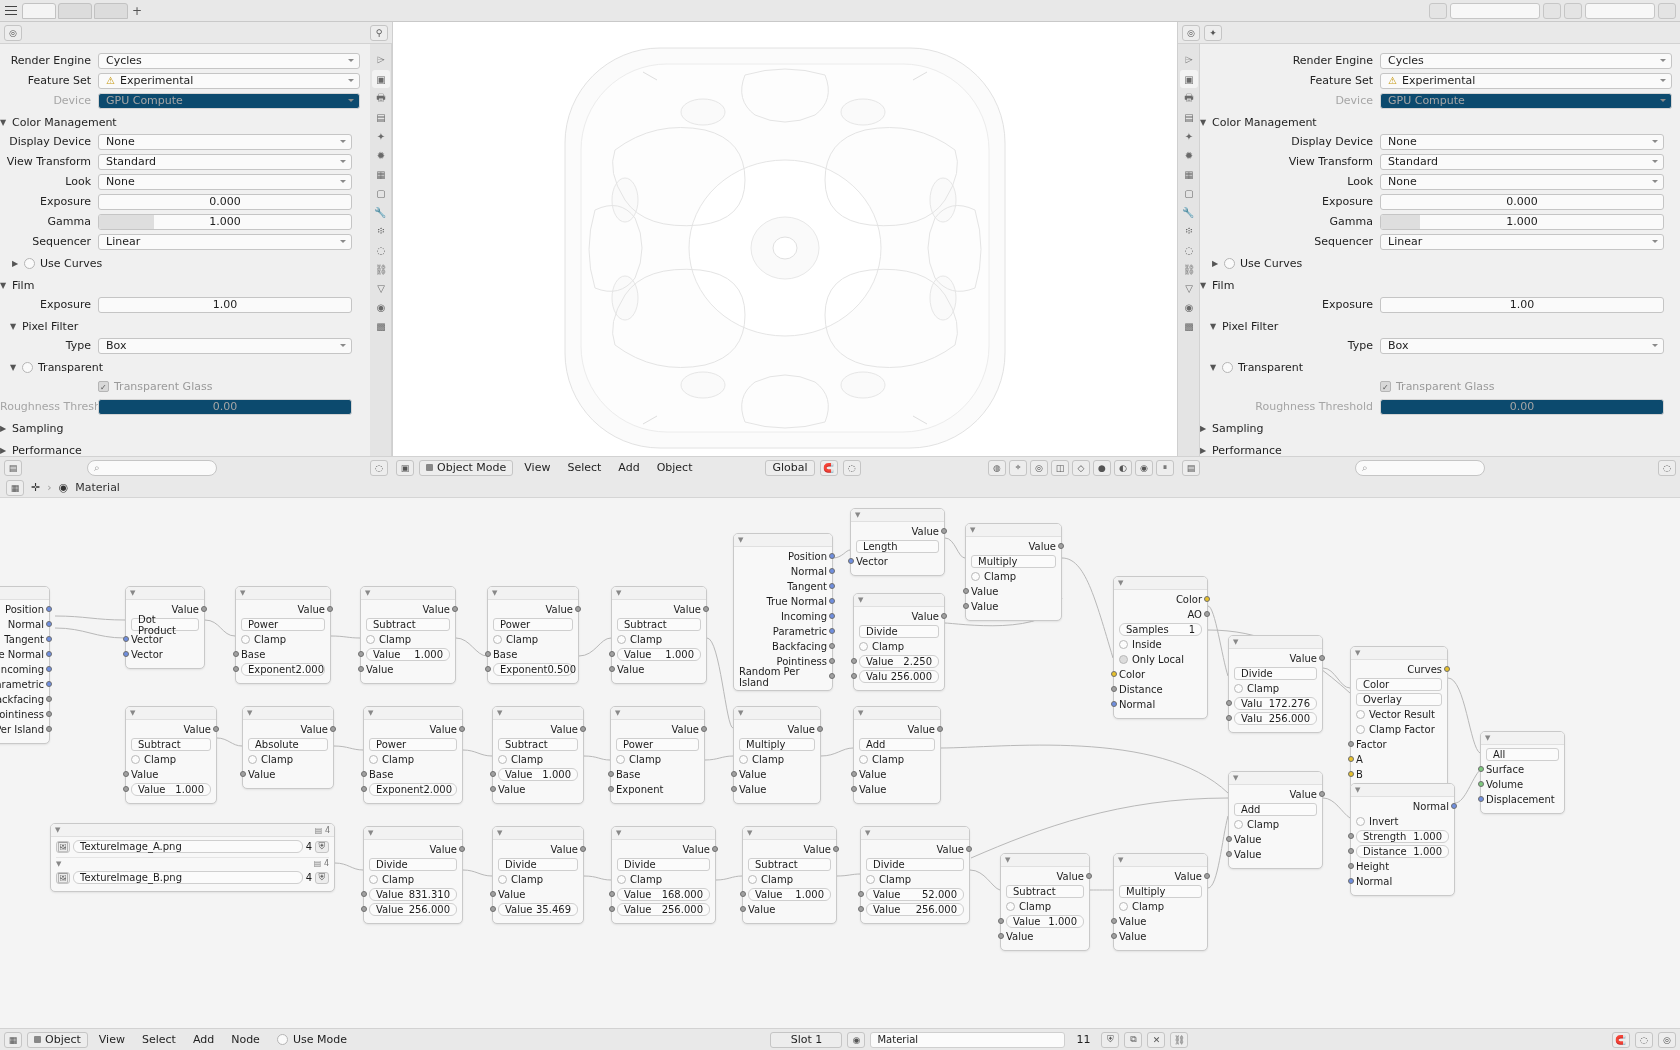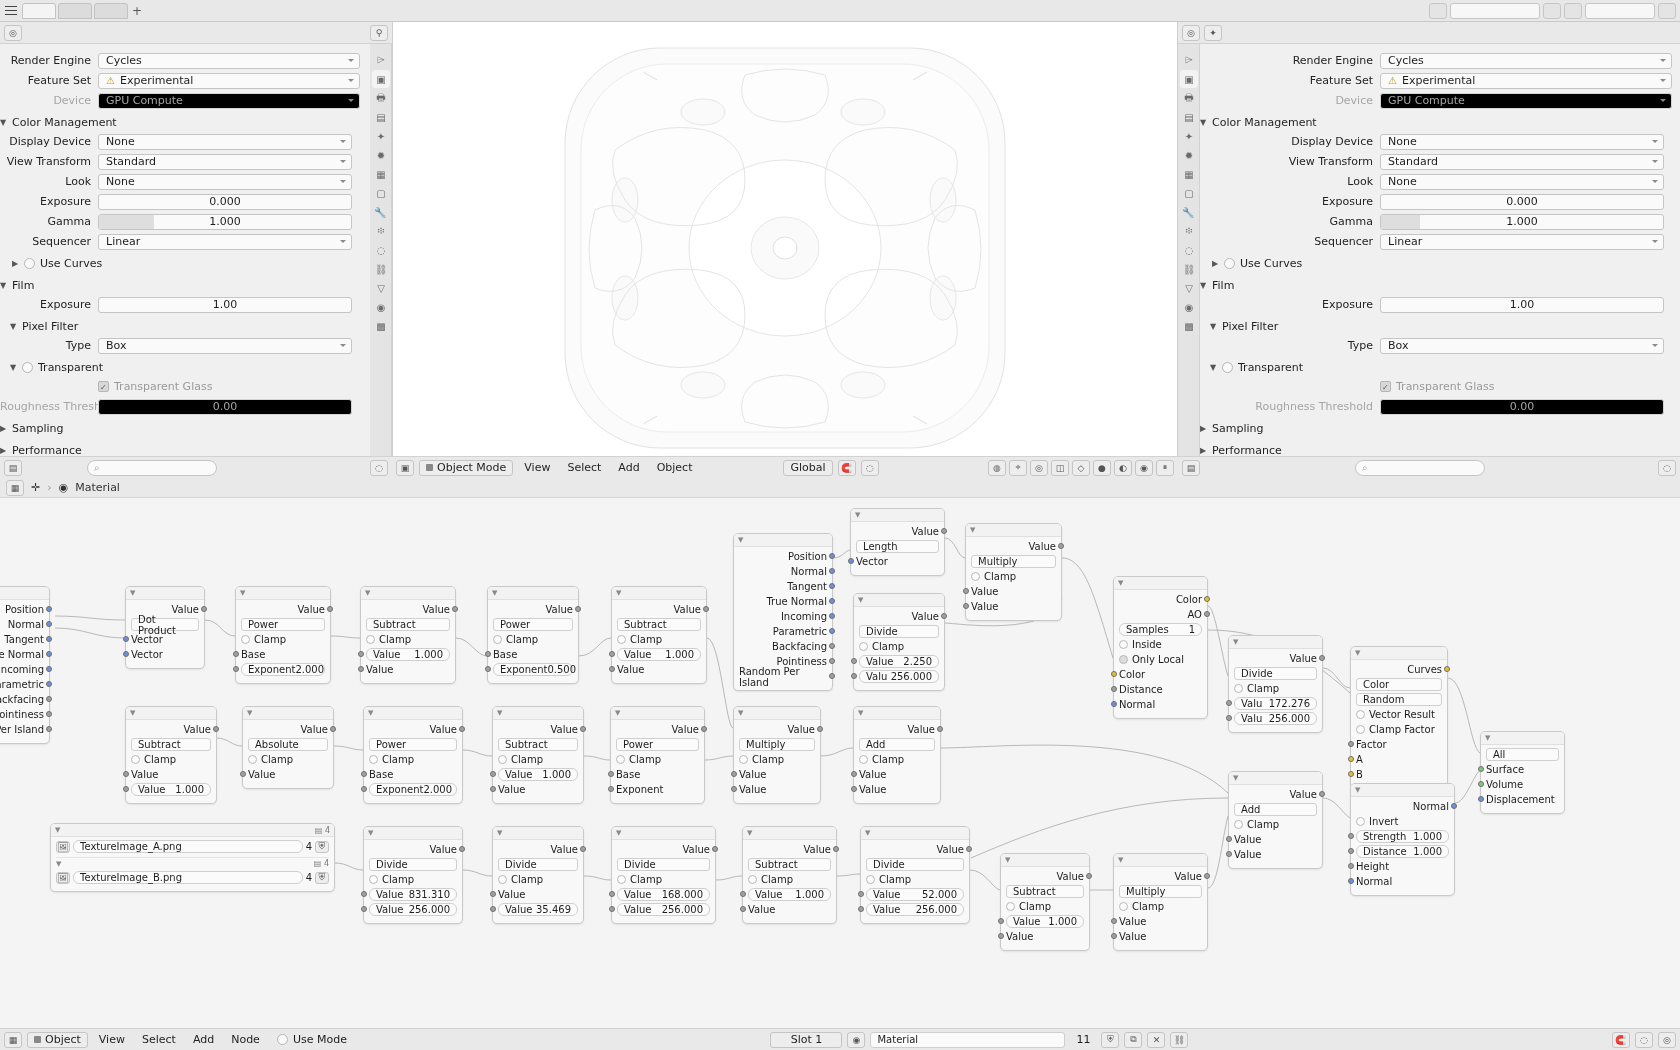--- a/index.html
+++ b/index.html
@@ -36,21 +36,21 @@
   .panel { position: absolute; background: #f0f0f0; }
   .hdr { height: 22px; background: #e9e9e9; border-bottom: 1px solid #d2d2d2; display: flex; align-items: center; padding: 0 4px; gap: 4px; }
 
   .prop-row { display: flex; align-items: center; height: 17px; margin-bottom: 3px; }
   .prop-label { width: 98px; text-align: right; padding-right: 7px; color: #232323; font-size: 11px; white-space: nowrap; }
   .field {
     flex: 1; height: 16px; background: #fafafa; border: 1px solid #c5c5c5; border-radius: 3px;
     display: flex; align-items: center; padding: 0 7px; font-size: 11px; color: #1d1d1d; position: relative;
   }
   .field.center { justify-content: center; }
-  .field.disabled { background: #000000; color: #a5a5a5; border-color: #d4d4d4; }
+  .field.disabled { background: #0c4a6e; color: #a5a5a5; border-color: #d4d4d4; }
   .field .caret { position: absolute; right: 5px; top: 5px; width: 0; height: 0;
      border-left: 3px solid transparent; border-right: 3px solid transparent; border-top: 3.5px solid #8a8a8a; }
   .field .warn { margin-right: 5px; color: #c79a16; font-size: 10px; }
   .slider { position: absolute; left: 0; top: 0; bottom: 0; background: #dedede; border-radius: 2px 0 0 2px; }
   .sect { display: flex; align-items: center; height: 18px; font-size: 11px; color: #1f1f1f; margin: 4px 0 2px 0; }
   .tri { width: 12px; display: inline-block; color: #555; font-size: 8px; }
   .cb { width: 11px; height: 11px; border: 1px solid #b5b5b5; background: #fafafa; border-radius: 2px; display: inline-block; margin-right: 5px; }
   .cb.round { border-radius: 50%; }
   .cb.checked { background: #d8d8d8; }
   .cb.checked::after { content: "✓"; font-size: 8px; color: #555; position: relative; left: 1px; top: -2px; }
@@ -320,21 +320,21 @@
   <div class="footbar" style="left:392px;bottom:572px;width:786px;">
     <div class="iconbtn">▣</div>
     <div class="btn">
       <span style="width:7px;height:7px;background:#888;border-radius:1px;display:inline-block"></span>
       <span>Object Mode</span>
     </div>
     <div class="flatbtn">View</div>
     <div class="flatbtn">Select</div>
     <div class="flatbtn">Add</div>
     <div class="flatbtn">Object</div>
-    <div class="btn" style="margin-left:80px">
+    <div class="btn" style="margin-left:62px">
       <span>Global</span>
     </div>
     <div class="iconbtn">🧲</div>
     <div class="iconbtn">◌</div>
     <div style="margin-left:auto;display:flex;gap:3px;align-items:center">
       <div class="iconbtn">◍</div>
       <div class="iconbtn">⌖</div>
       <div class="iconbtn">◎</div>
       <div class="iconbtn">◫</div>
       <div class="iconbtn">◇</div>
@@ -962,21 +962,21 @@
               <span>Curves</span>
               <span class="sock r s-yellow"></span>
             </div>
           <div class="nrow">
               <div class="nfield drop">
                 <span class="lbl">Color</span>
               </div>
             </div>
           <div class="nrow">
               <div class="nfield drop">
-                <span class="lbl">Random</span>
+                <span class="lbl">Overlay</span>
               </div>
             </div>
           <div class="nrow">
               <span class="ncheck"></span>
               <span>Vector Result</span>
             </div>
           <div class="nrow">
               <span class="ncheck"></span>
               <span>Clamp Factor</span>
             </div>

